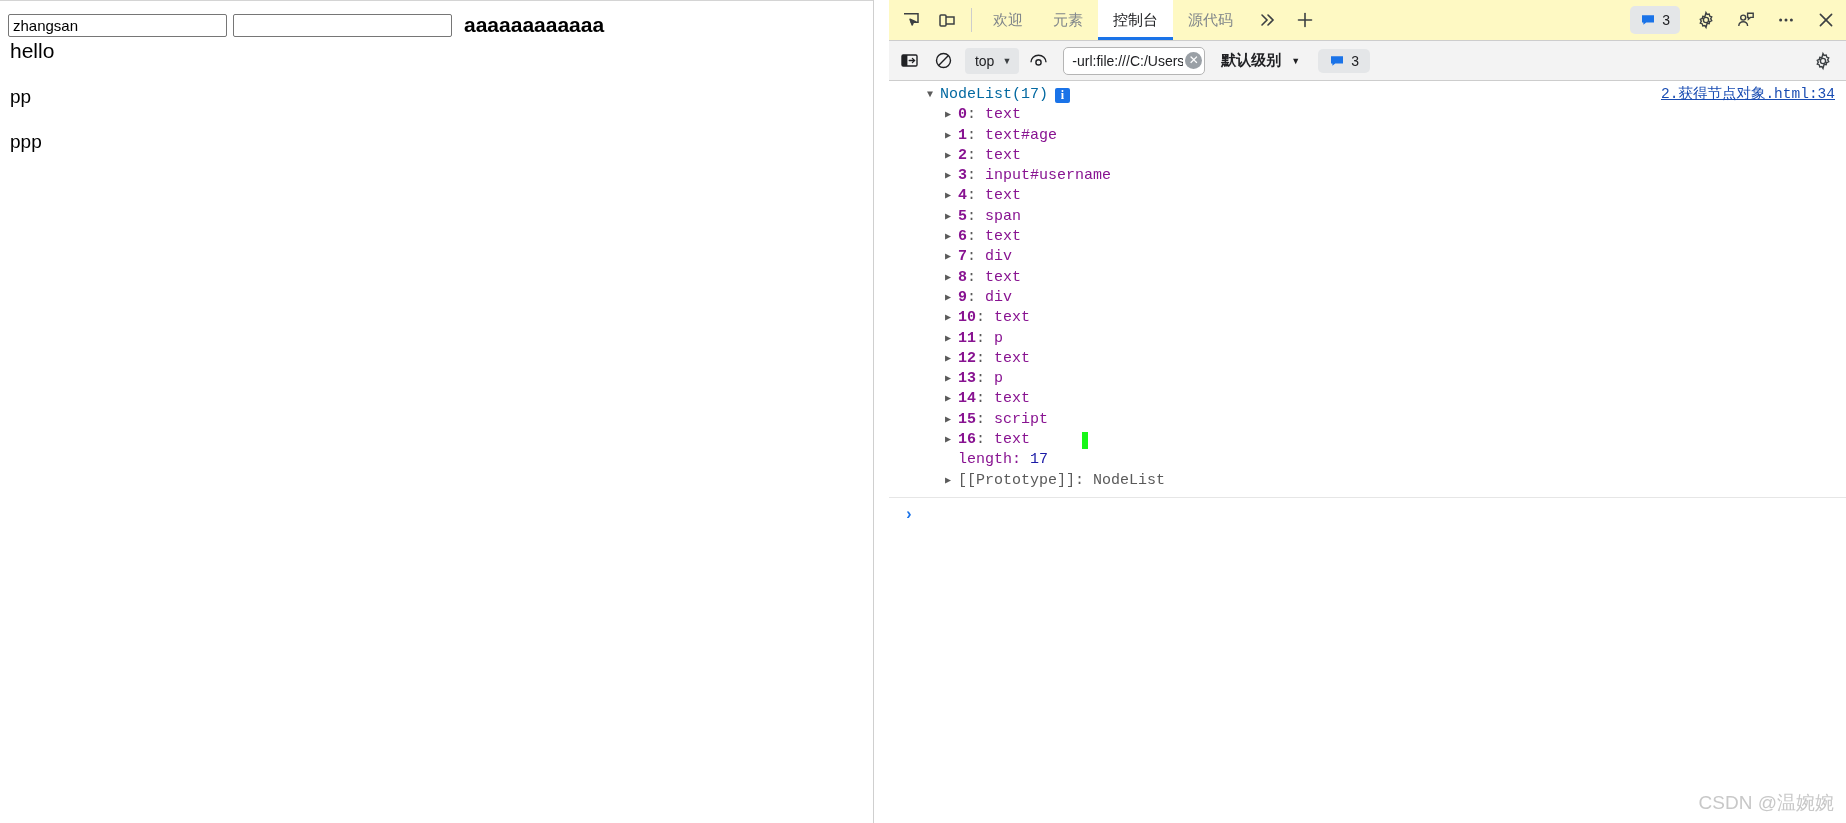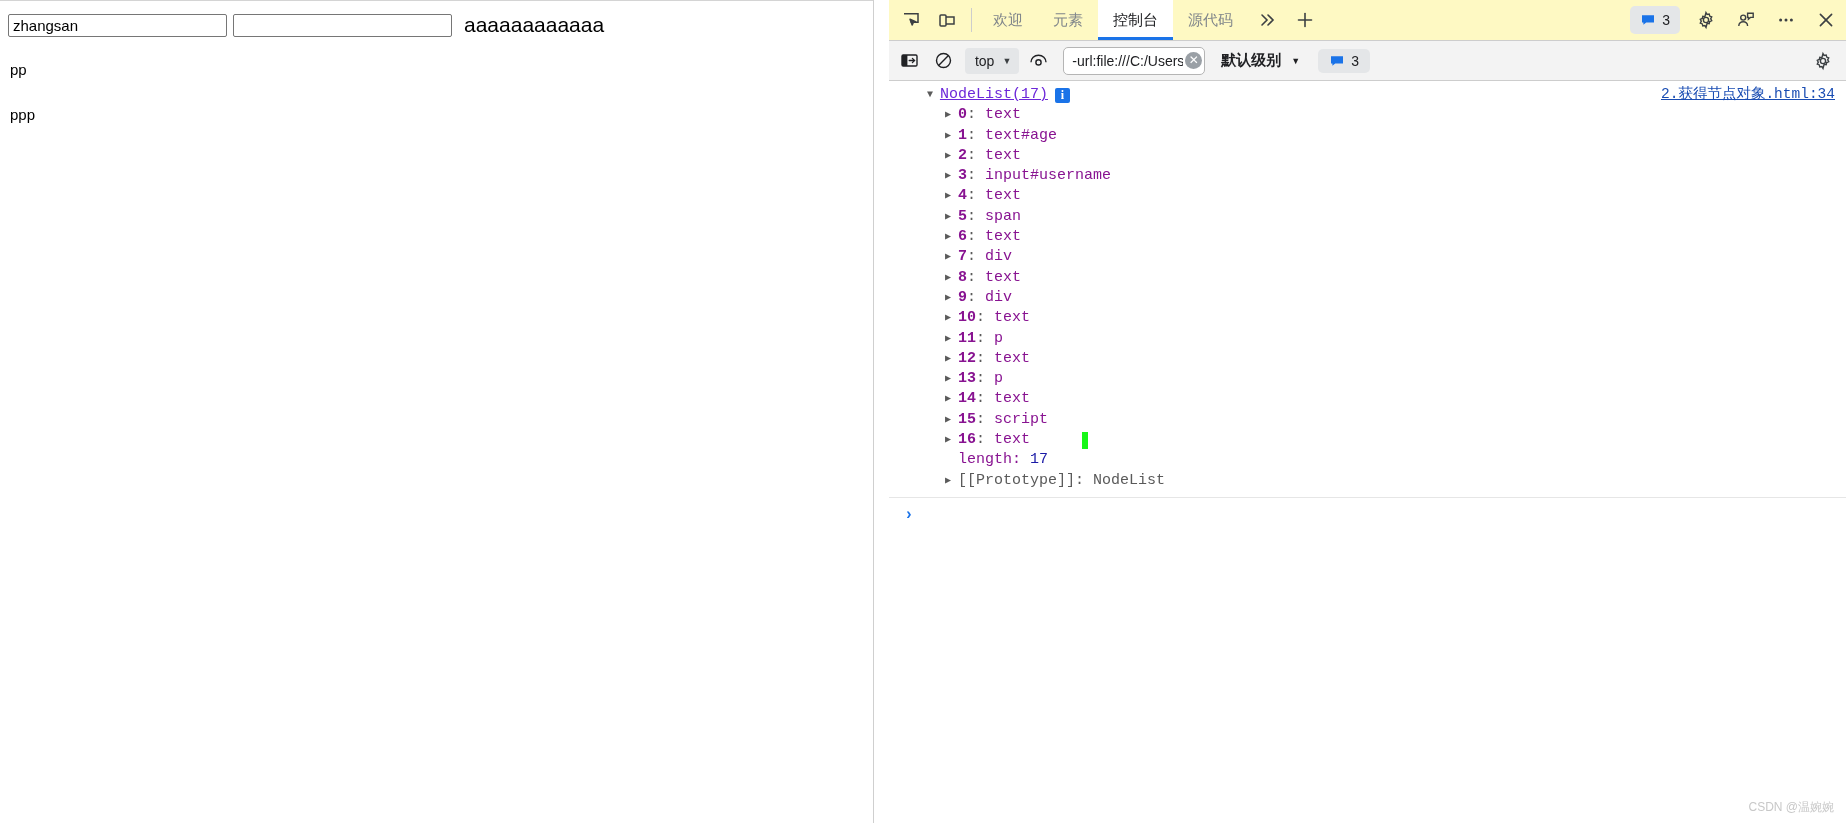--- a/index.html
+++ b/index.html
@@ -52,30 +52,31 @@
     background: #fff;
     outline: none;
   }
   .span-text {
     font-size: 21px;
     line-height: 24px;
     color: #000;
     margin-left: 6px;
     white-space: nowrap;
     font-family: "Liberation Sans", sans-serif;
+    font-weight: bold;
   }
   .div-line {
     font-size: 21px;
     line-height: 27px;
     color: #000;
     margin-left: 2px;
     font-family: "Liberation Sans", sans-serif;
   }
   .p-line {
-    font-size: 15px;
+    font-size: 19px;
     line-height: 24px;
     color: #000;
     margin: 21px 0 0 2px;
     font-family: "Liberation Sans", sans-serif;
   }
 
   
   .devtools {
     width: 965px;
     height: 823px;
@@ -268,23 +269,22 @@
   .arrow {
     display: inline-block;
     width: 13px;
     color: #5a5a5a;
     font-size: 10px;
     flex: 0 0 auto;
     line-height: 20.3px;
   }
   .arrow.open { color: #5a5a5a; }
   .nodelist-label {
-    color: #6d28d9;
+    color: #0369a1;
     font-family: "Liberation Mono", monospace;
-    text-decoration: underline;
   }
   .info-badge {
     display: inline-block;
     width: 15px; height: 15px;
     background: #1a73e8;
     color: #fff;
     border-radius: 2px;
     font-family: "Liberation Serif", serif;
     font-size: 12px;
     font-weight: bold;
@@ -334,41 +334,42 @@
     font-size: 16px;
     font-weight: bold;
     padding-left: 15px;
     line-height: 18px;
   }
 
   .watermark {
     position: absolute;
     right: 12px;
     bottom: 7px;
-    font-size: 12px;
+    font-size: 19px;
     color: #c8c8c8;
     font-family: "Liberation Sans", sans-serif;
     user-select: none;
   }
   svg { display: block; }
 </style>
 </head>
 <body>
 
 <div id="root">
 
   <div class="page-pane">
     <div class="page-top-line"></div>
 
     <div class="inputs-row">
       <input class="page-input" type="text" value="zhangsan" style="">
       <input class="page-input" type="text" value="" style="">
       <span class="span-text">aaaaaaaaaaaa</span>
     </div>
 
+    <div class="div-line">hello</div>
 
     <p class="p-line">pp</p>
     <p class="p-line">ppp</p>
   </div>
 
   <div class="devtools">
 
     <div class="dt-tabbar">
       <div class="dt-icon-btn">
         <svg width="20" height="20" viewBox="0 0 20 20" fill="none" stroke="#3c4043" stroke-width="1.5">

